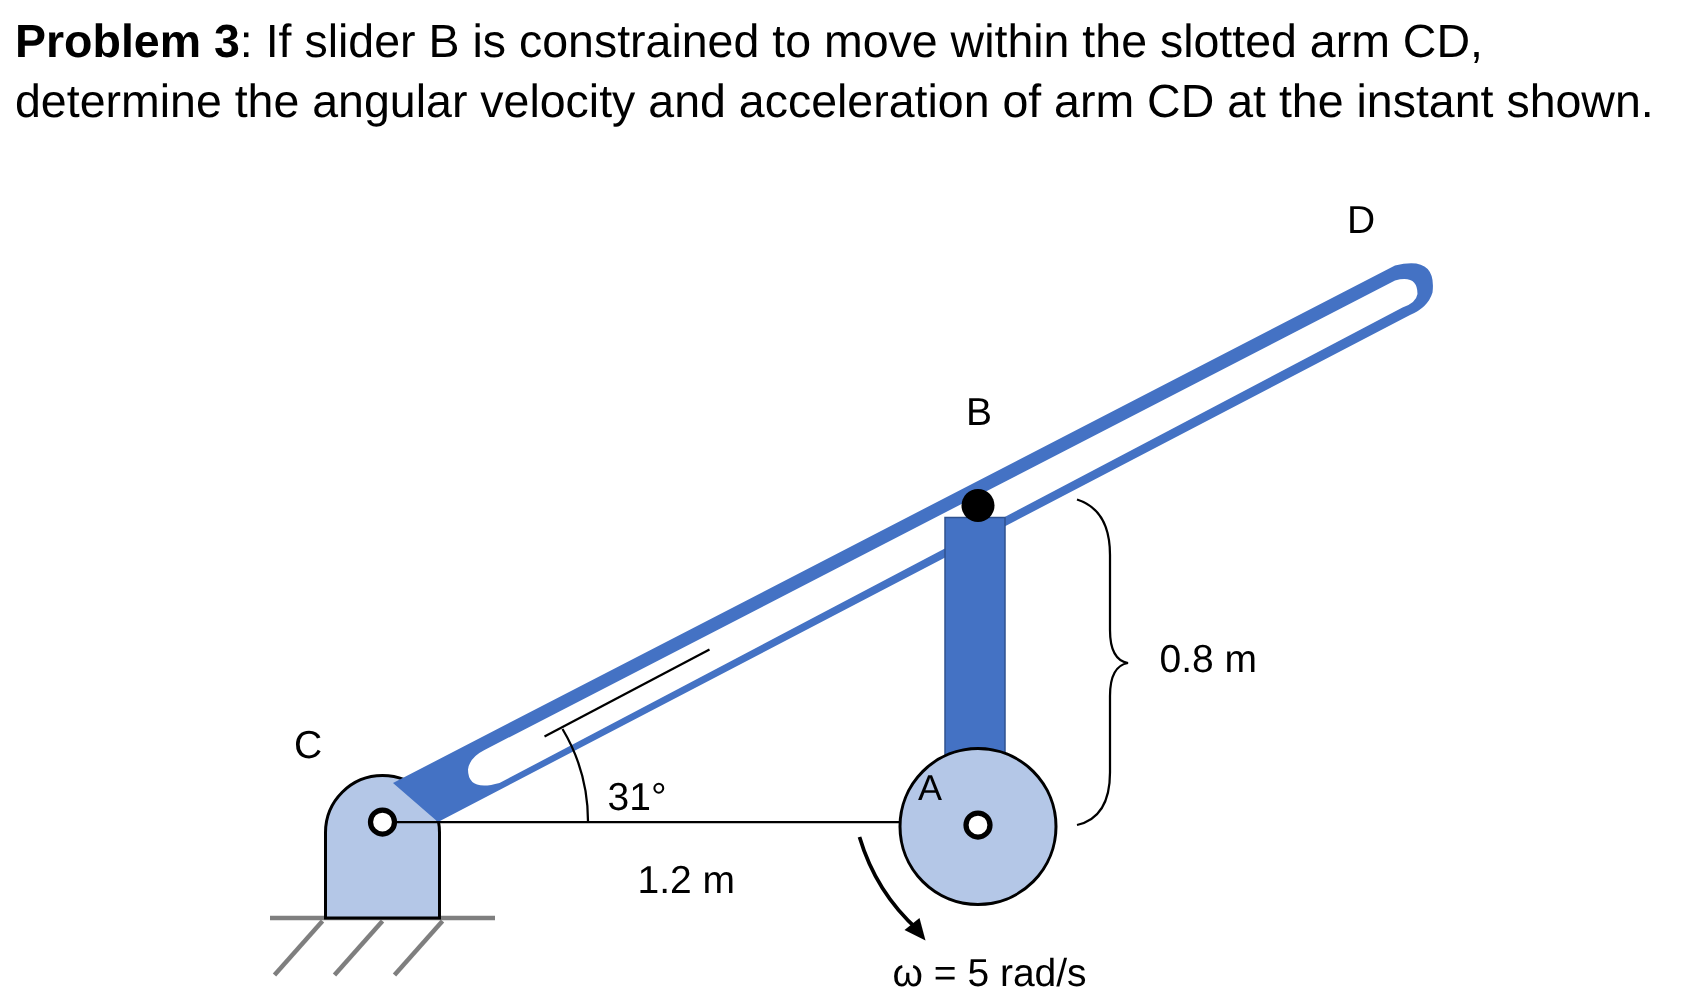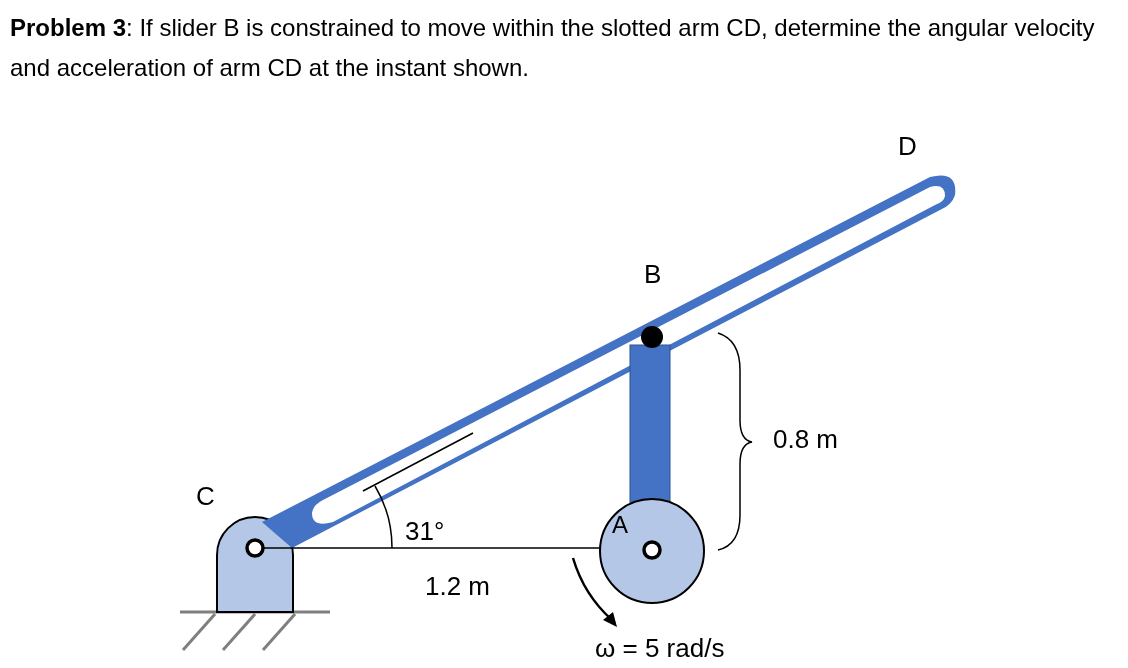--- a/index.html
+++ b/index.html
@@ -1,17 +1,17 @@
 <!DOCTYPE html>
 <html><head>
 <meta charset="utf-8">
 <style>
   html,body{margin:0;padding:0;background:#fff;}
   body{width:1128px;height:668px;position:relative;overflow:hidden;font-family:"Liberation Sans","DejaVu Sans",sans-serif;}
-  .problem{position:absolute;left:10px;top:8px;width:1110px;font-size:24px;line-height:40px;color:#000;}
+  .problem{position:absolute;left:10px;top:8px;width:1110px;font-size:31px;line-height:40px;color:#000;}
   .problem b{font-weight:bold;}
   svg{position:absolute;left:0;top:0;}
   svg text{font-family:"Liberation Sans","DejaVu Sans",sans-serif;fill:#000;}
 </style>
 </head>
 <body>
 
 <div class="problem"><b>Problem 3</b><span>: If slider B is constrained to move within the slotted arm CD, determine the angular velocity and acceleration of arm CD at the instant shown.</span></div>
 
 <svg width="1128" height="668" viewBox="0 0 1128 668">

